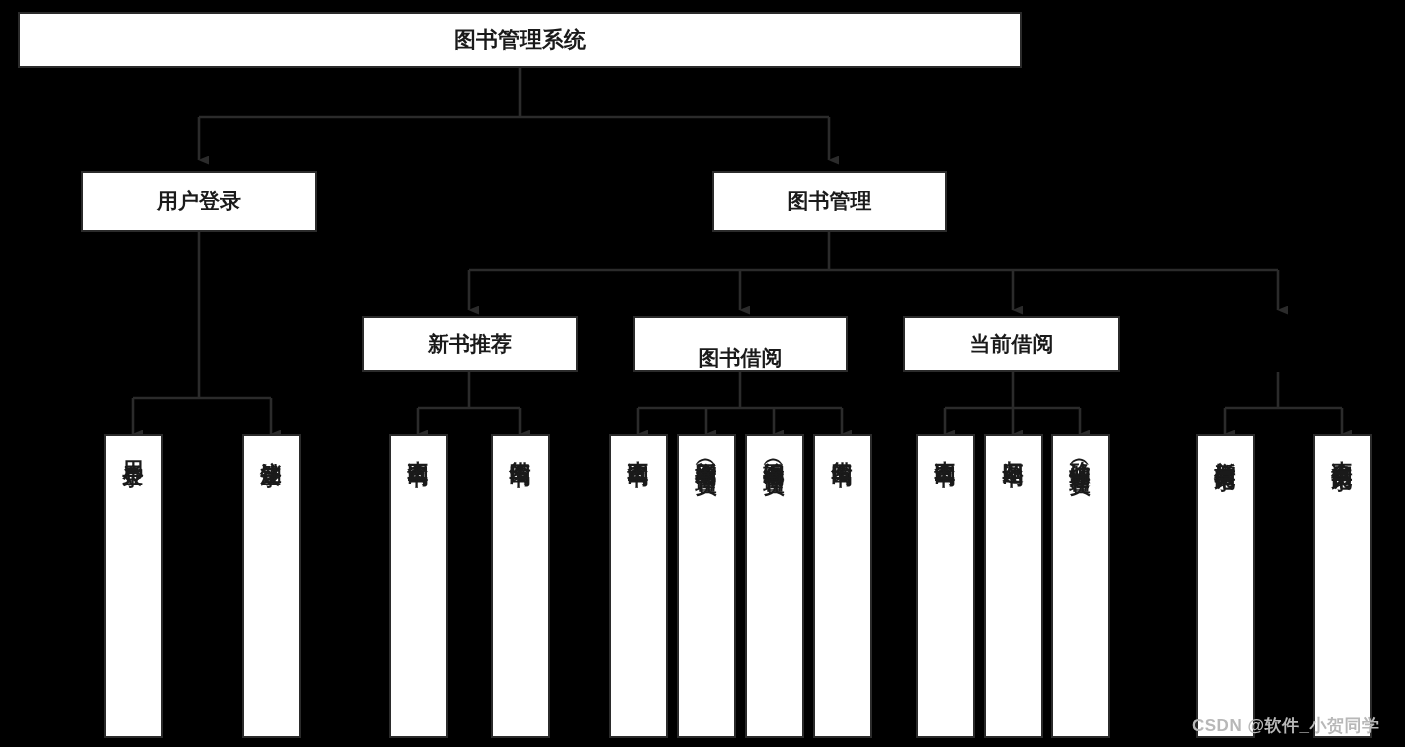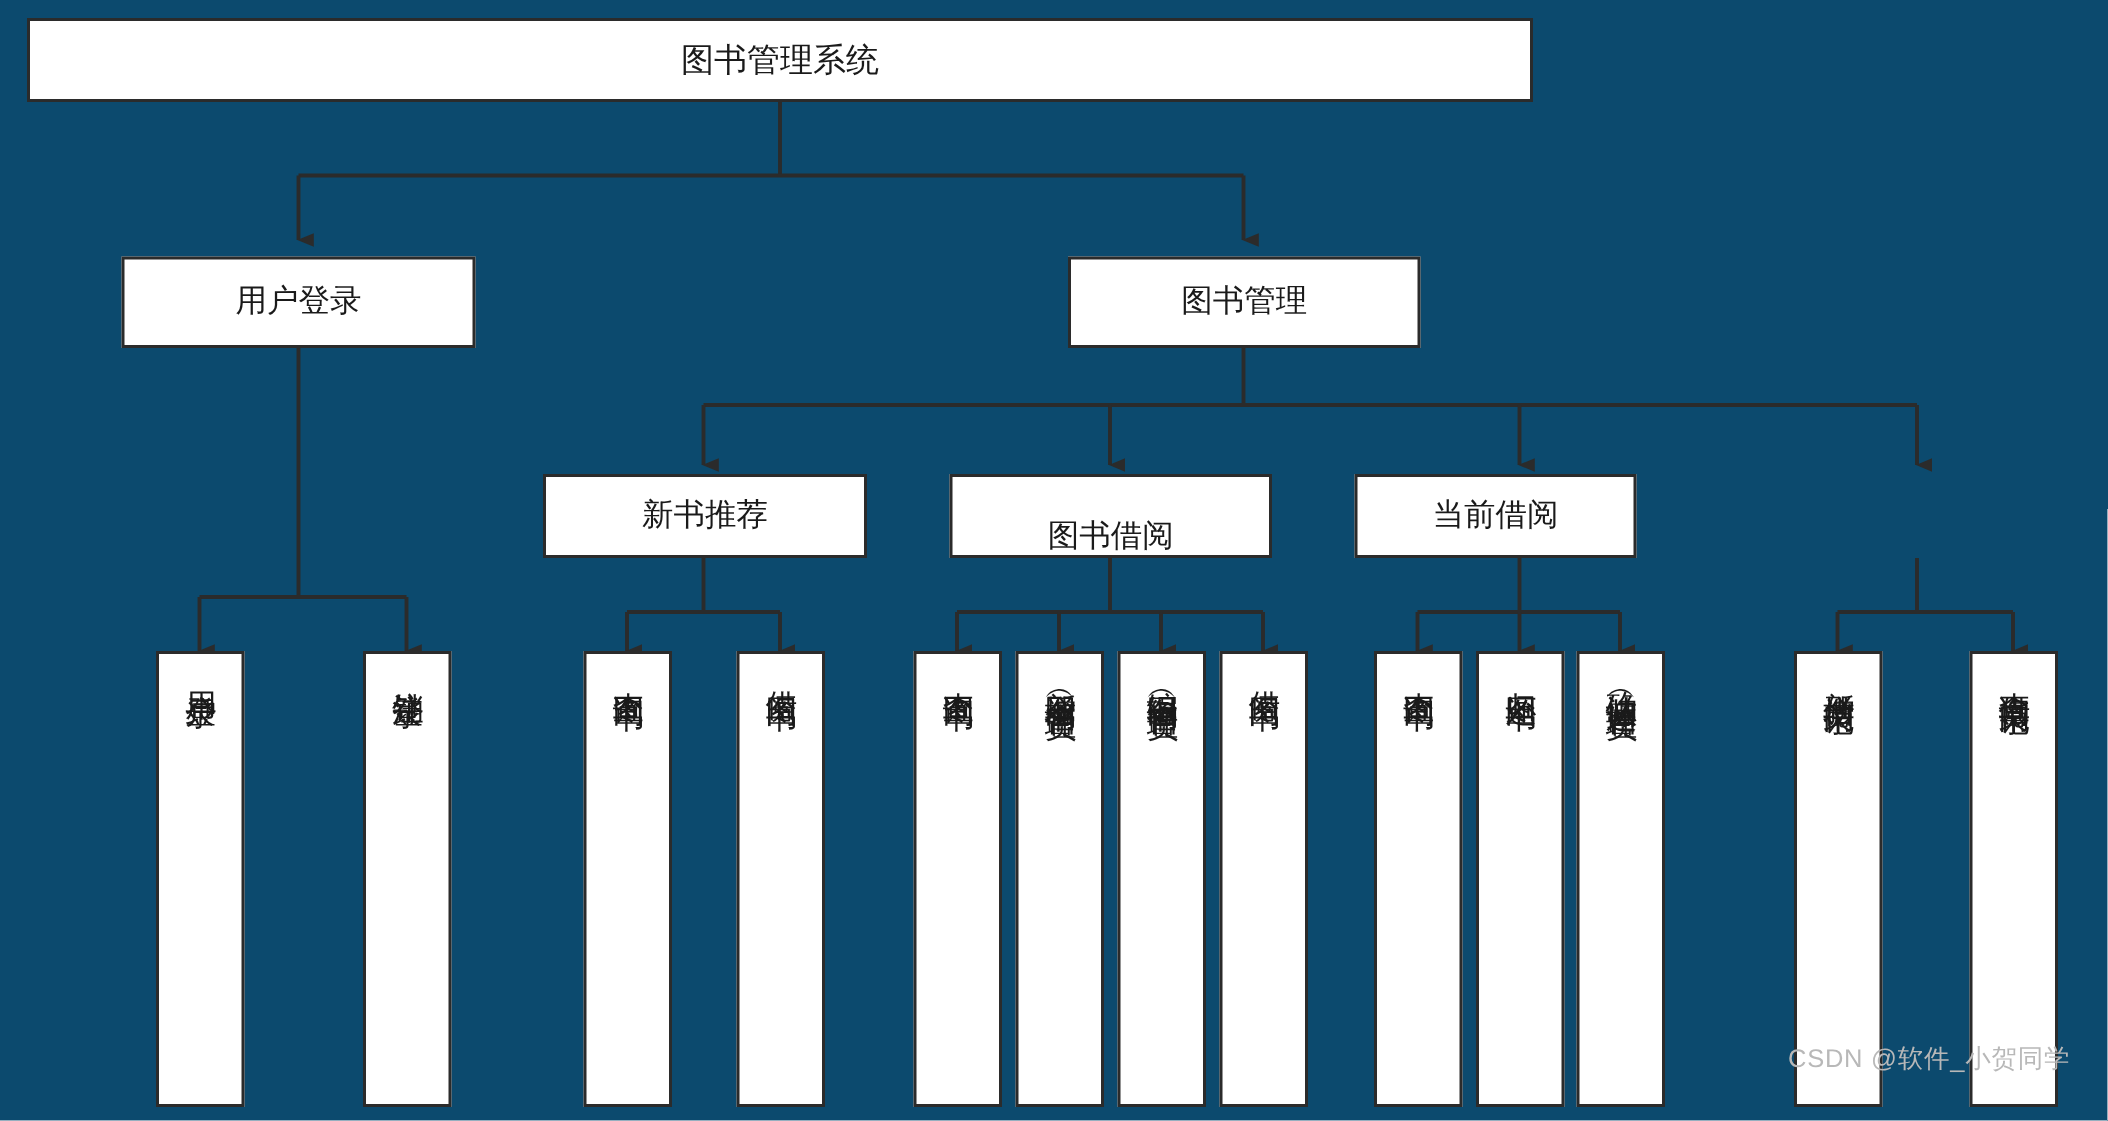--- a/index.html
+++ b/index.html
@@ -7,22 +7,23 @@
     padding: 0;
     background: #ffffff;
   }
   body {
     font-family: "Liberation Sans", "DejaVu Sans", sans-serif;
   }
   #canvas {
     position: relative;
     width: 1405px;
     height: 747px;
-    background: #0c4a6e;
+    background: #000000;
     overflow: hidden;
+    font-weight: bold;
   }
   svg.edges {
     position: absolute;
     left: 0;
     top: 0;
     width: 1405px;
     height: 747px;
     pointer-events: none;
   }
   .node {
@@ -58,21 +59,21 @@
     writing-mode: vertical-rl;
     text-orientation: upright;
     font-size: 21px;
     letter-spacing: 2px;
     line-height: 1;
     white-space: nowrap;
   }
   .watermark {
     position: absolute;
     left: 1192px;
-    top: 694px;
+    top: 714px;
     font-size: 17px;
     color: #b8b8b8;
     letter-spacing: 0.5px;
     white-space: nowrap;
     z-index: 5;
   }
 </style>
 </head>
 <body>
 
@@ -141,21 +142,21 @@
   </div>
 
   <div class="node h" style="left:362px; top:316px; width:216px; height:56px;">
     <span class="label">新书推荐</span>
   </div>
 
   <div class="node h" style="left:633px; top:316px; width:215px; height:56px;align-items:flex-end;">
     <span class="label">图书借阅</span>
   </div>
 
-  <div class="node h" style="left:903px; top:316px; width:188px; height:56px;">
+  <div class="node h" style="left:903px; top:316px; width:217px; height:56px;">
     <span class="label">当前借阅</span>
   </div>
 
 
   <div class="node v" style="left:104px; top:434px; width:59px; height:304px;">
     <span class="label">用户登录</span>
   </div>
 
   <div class="node v" style="left:242px; top:434px; width:59px; height:304px;">
     <span class="label">注销登录</span>

